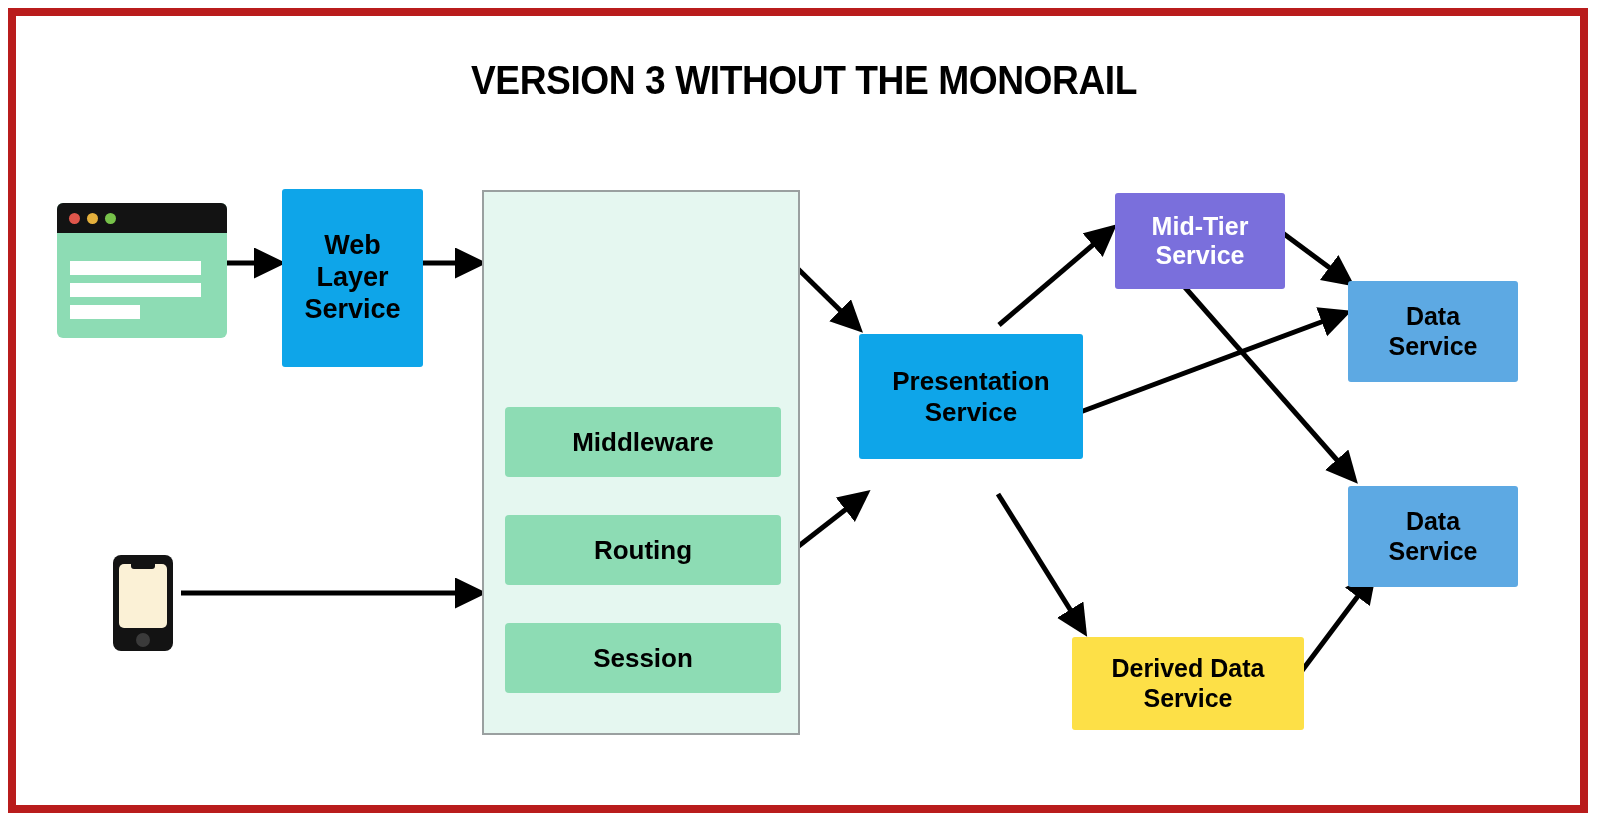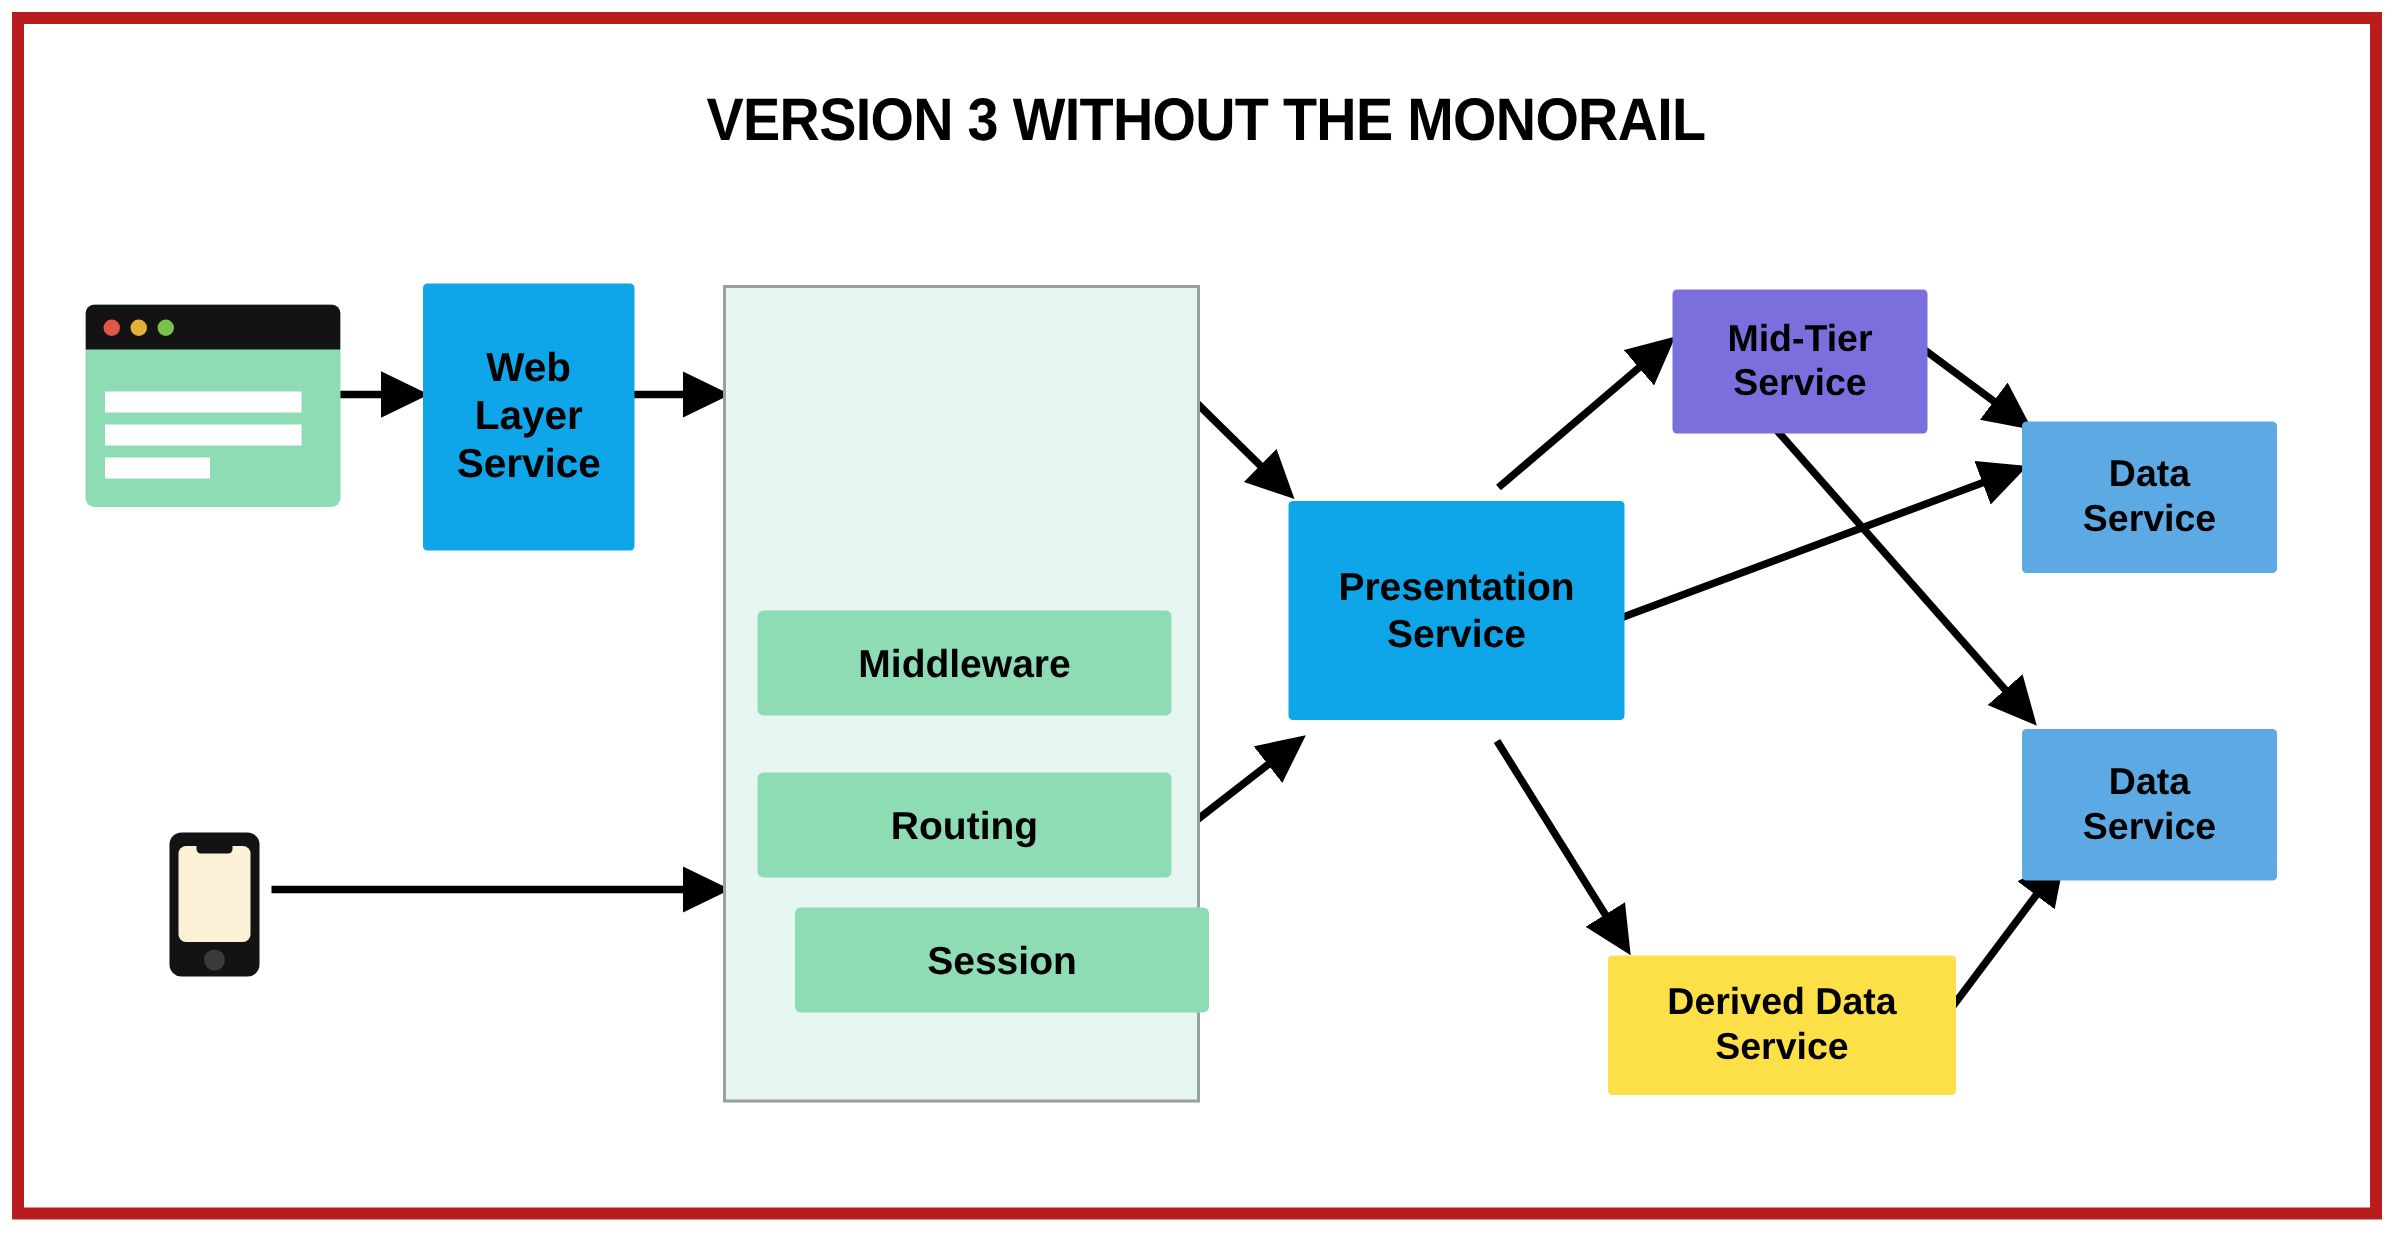--- a/index.html
+++ b/index.html
@@ -52,21 +52,21 @@
     font-weight: bold;
     color: #000000;
     line-height: 1.18;
     border-radius: 3px;
     white-space: pre-line;
   }
 
   .amber  { background: #0ea5e9; }
   .mint   { background: #fde047; text-align: center; }
   .blue   { background: #5da9e3; }
-  .purple { background: #7a6fdc; color: #000000; }
+  .purple { background: #7a6fdc; color: #ffffff; }
 
   
   #web-layer-service {
     left: 266px; top: 173px; width: 141px; height: 178px;
     font-size: 27px;
   }
 
   #api-gateway {
     position: absolute;
     left: 466px; top: 174px; width: 318px; height: 545px;
@@ -87,24 +87,24 @@
   .gw-item {
     position: absolute;
     left: 21px; width: 276px; height: 70px;
     background: #8ddcb4;
     border-radius: 4px;
     display: flex; align-items: center; justify-content: center;
     font-size: 26px; font-weight: bold; color: #000; text-align: center;
   }
   #gw-middleware { top: 215px; }
   #gw-routing    { top: 323px; }
-  #gw-session    { top: 413px; margin-left: 25px; }
+  #gw-session    { top: 431px; }
 
   #presentation-service {
-    left: 843px; top: 318px; width: 224px; height: 146px;
+    left: 843px; top: 318px; width: 224px; height: 125px;
     font-size: 26px;
   }
 
   #mid-tier-service {
     left: 1099px; top: 177px; width: 170px; height: 96px;
     font-size: 25px;
   }
 
   #data-service-1 {
     left: 1332px; top: 265px; width: 170px; height: 101px;

